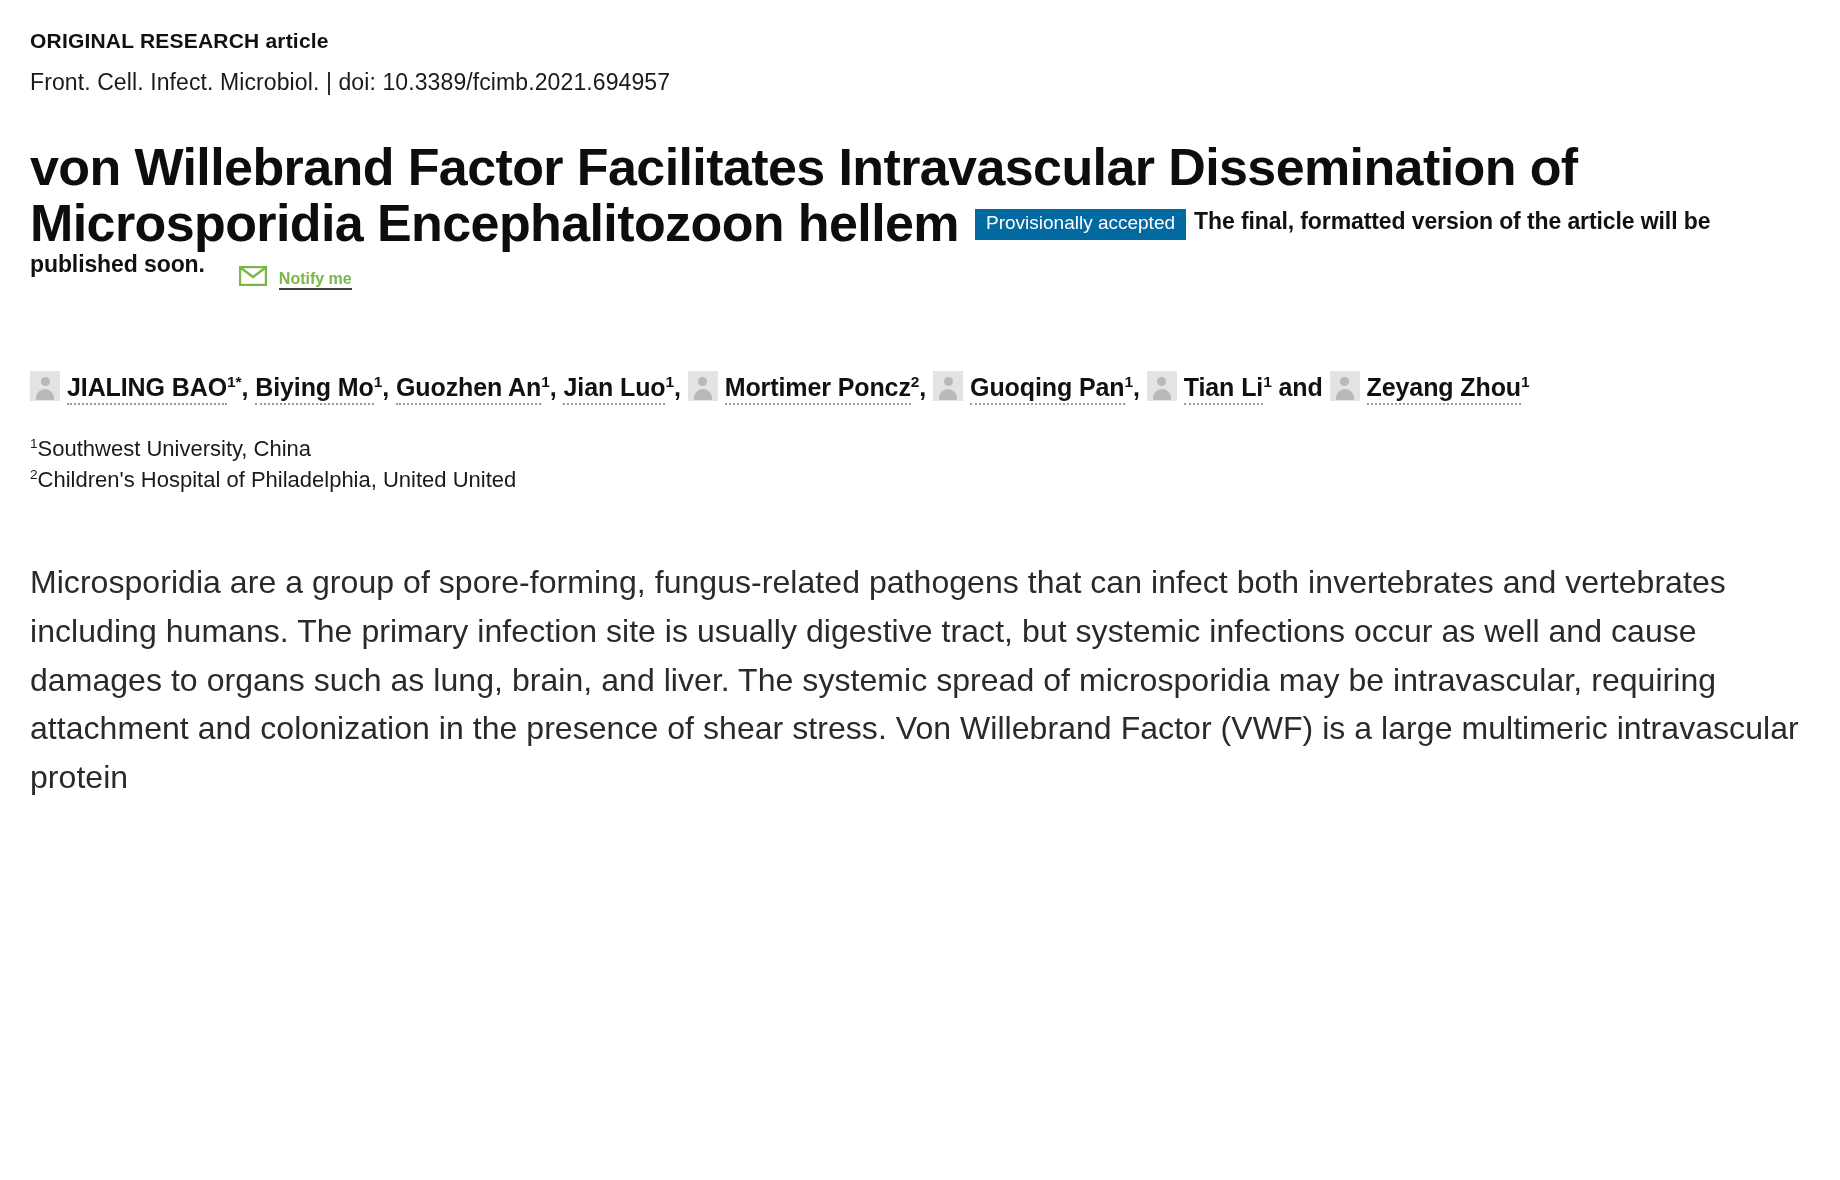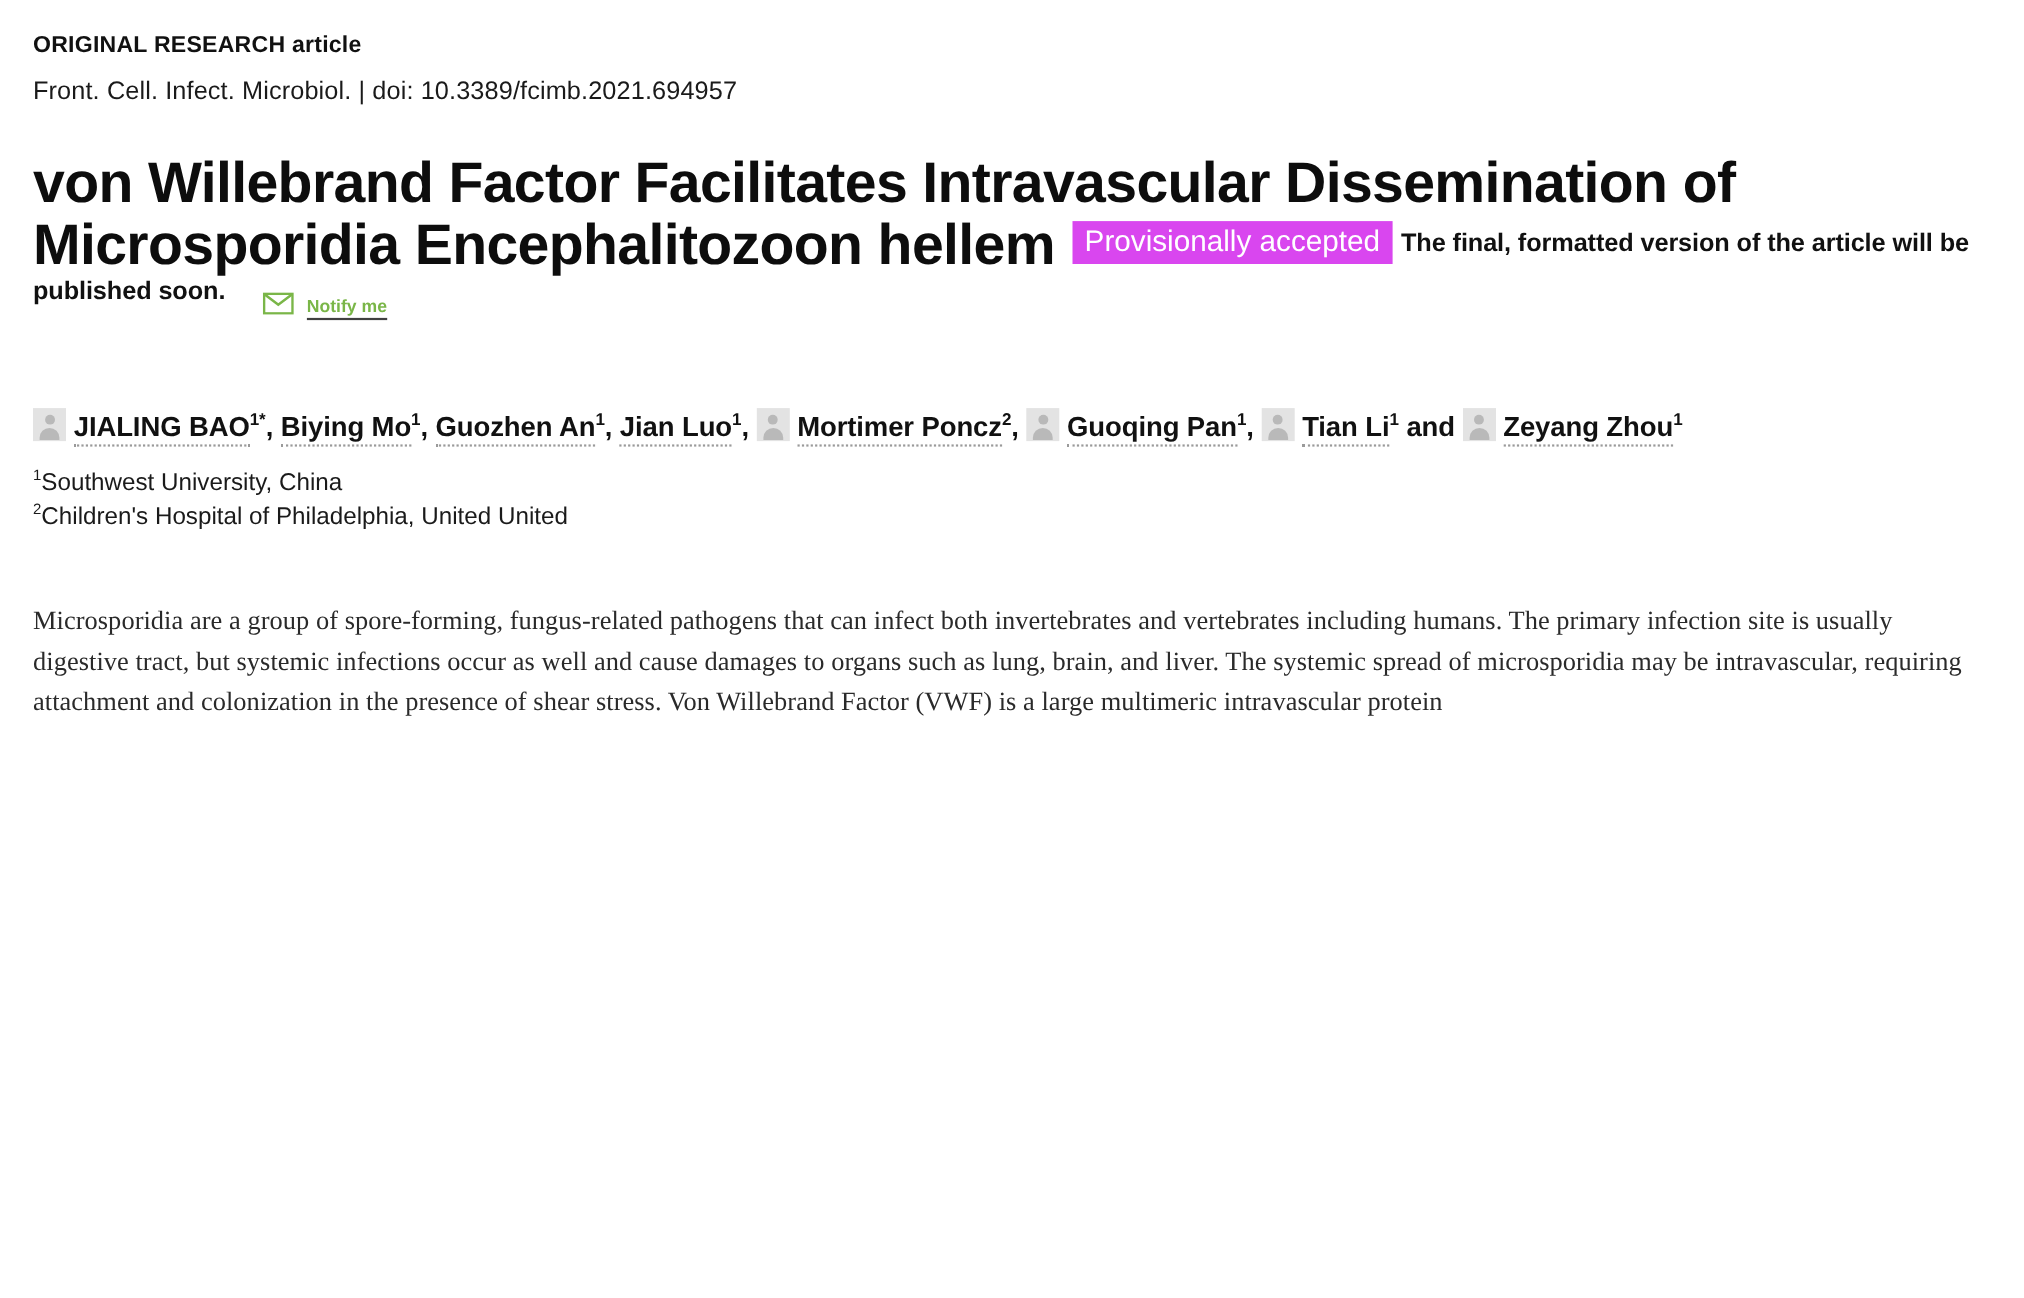--- a/index.html
+++ b/index.html
@@ -39,23 +39,23 @@
     letter-spacing: -0.6px;
     margin: 0;
     color: #0d0d0d;
     display: inline;
   }
   .title-block {
     margin-bottom: 10px;
   }
   .badge {
     display: inline-block;
-    background: #d946ef;
+    background: #0369a1;
     color: #ffffff;
-    font-size: 27px;
+    font-size: 19px;
     font-weight: normal;
     padding: 4px 11px 7px 11px;
     line-height: 1.05;
     vertical-align: 12px;
     margin-left: 16px;
     margin-right: 8px;
     white-space: nowrap;
   }
   .final-note {
     font-size: 23px;
@@ -126,29 +126,29 @@
     background: #b9b9b9;
     left: 6px;
     top: 18px;
   }
   sup {
     font-size: 0.62em;
     vertical-align: super;
     line-height: 0;
   }
   .affiliations {
-    margin-top: 12px;
+    margin-top: 24px;
     font-size: 22px;
     line-height: 1.45;
     color: #1a1a1a;
   }
   .abstract {
     margin-top: 62px;
-    font-family: Liberation Serif, serif;
-    font-size: 24px;
+    font-family: Liberation Sans, sans-serif;
+    font-size: 32px;
     line-height: 1.52;
     color: #2a2a2a;
     letter-spacing: 0.05px;
     max-width: 1790px;
   }
 </style>
 </head>
 <body>
 
 <div class="page">

